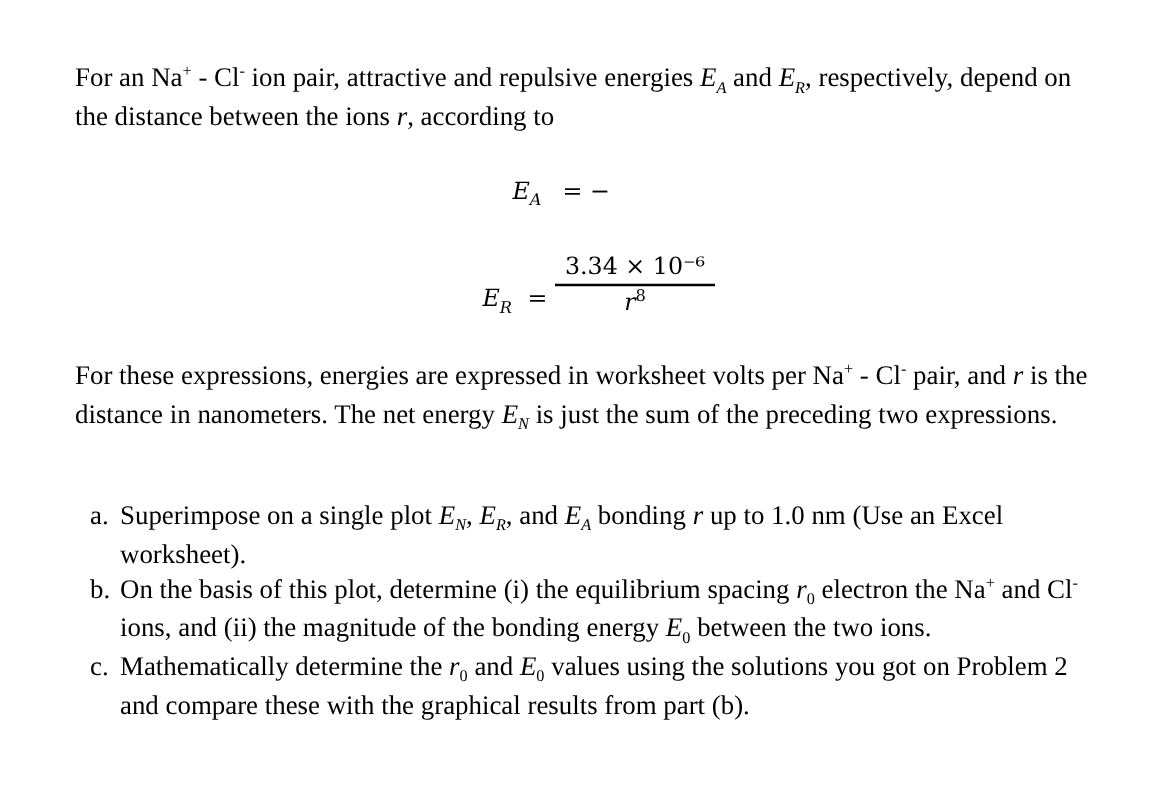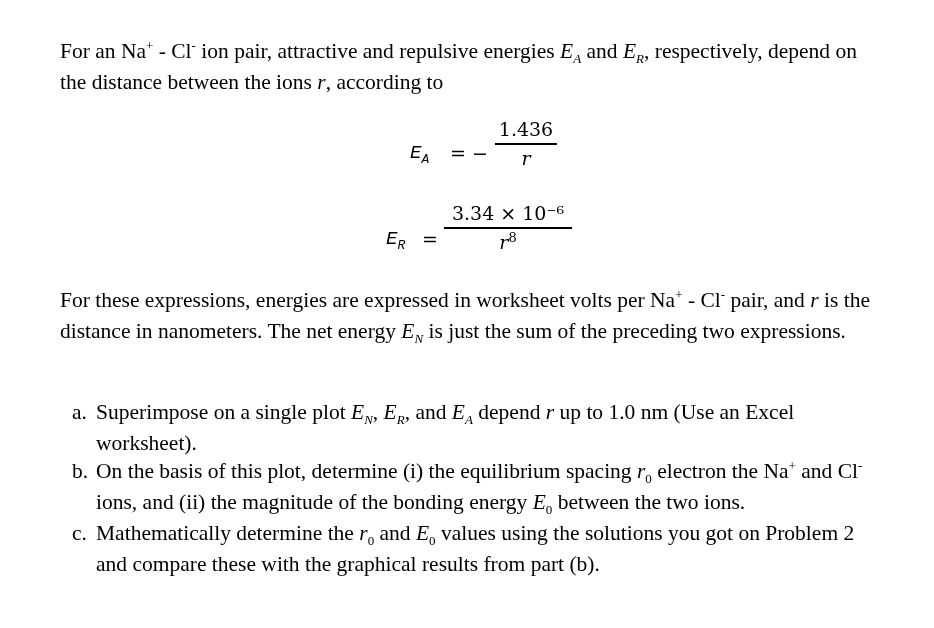--- a/index.html
+++ b/index.html
@@ -1,25 +1,25 @@
 <!DOCTYPE html>
 <html><head>
 <meta charset="utf-8">
 <style>
   html, body { margin: 0; padding: 0; background: #ffffff; }
   body { width: 934px; height: 628px; position: relative; overflow: hidden;
          font-family: "Liberation Serif", serif; color: #000; }
   .p { position: absolute; left: 60px; width: 820px; font-size: 21.5px; line-height: 28px; }
-  .p1 { top: 37px; }
+  .p1 { top: 48px; }
   .p2 { top: 286px; }
   i { font-style: italic; }
   sup { font-size: 13px; vertical-align: 0; position: relative; top: -8px; }
   sub { font-size: 13px; vertical-align: 0; position: relative; top: 5px; }
   .eq { position: absolute; font-family: "DejaVu Serif", serif; font-size: 19px; }
-  .eq .lhs { position: absolute; font-style: italic; font-family: Liberation Mono, monospace; }
+  .eq .lhs { position: absolute; font-style: italic; }
   .eq .lhs sub { font-size: 13px; top: 5px; }
   .eq .eqsign { position: absolute; }
   .eq .frac { position: absolute; text-align: center; }
   .eq .num { display: block; padding: 0 2px 3px; }
   .eq .bar { display: block; height: 1.5px; background: #000; }
   .eq .den { display: block; font-style: italic; padding-top: 2px; }
   .eq .den sup { font-style: normal; font-size: 13px; top: -7px; }
   .eqA { left: 410px; top: 118px; width: 160px; height: 60px; }
   .eqA .lhs { left: 0; top: 24px; }
   .eqA .eqsign { left: 40px; top: 24px; }
@@ -33,36 +33,31 @@
   .list .lbl { position: absolute; left: 12px; top: 0; }
 </style>
 </head>
 <body>
 
 <div class="p p1"><span>For an Na</span><sup>+</sup><span> - Cl</span><sup>-</sup><span> ion pair, attractive and repulsive energies </span><i>E</i><sub><i>A</i></sub><span> and </span><i>E</i><sub><i>R</i></sub><span>, respectively, depend on the distance between the ions </span><i>r</i><span>, according to</span></div>
 
 <div class="eq eqA">
   <span class="lhs"><span>E</span><sub>A</sub></span>
   <span class="eqsign">= −</span>
-  <span class="frac">
-    <span class="num">1.436</span>
-    <span class="bar"></span>
-    <span class="den"><span>r</span></span>
-  </span>
 </div>
 
 <div class="eq eqR">
   <span class="lhs"><span>E</span><sub>R</sub></span>
   <span class="eqsign">=</span>
   <span class="frac">
     <span class="num">3.34 × 10⁻⁶</span>
     <span class="bar"></span>
     <span class="den"><span>r</span><sup>8</sup></span>
   </span>
 </div>
 
 <div class="p p2"><span>For these expressions, energies are expressed in worksheet volts per Na</span><sup>+</sup><span> - Cl</span><sup>-</sup><span> pair, and </span><i>r</i><span> is the distance in nanometers. The net energy </span><i>E</i><sub><i>N</i></sub><span> is just the sum of the preceding two expressions.</span></div>
 
 <ol class="list">
-  <li><span class="lbl">a.</span><span>Superimpose on a single plot </span><i>E</i><sub><i>N</i></sub><span>, </span><i>E</i><sub><i>R</i></sub><span>, and </span><i>E</i><sub><i>A</i></sub><span> depend </span><i>r</i><span> up to 1.0 nm (Use an Excel worksheet).</span></li>
+  <li><span class="lbl">a.</span><span>Superimpose on a single plot </span><i>E</i><sub><i>N</i></sub><span>, </span><i>E</i><sub><i>R</i></sub><span>, and </span><i>E</i><sub><i>A</i></sub><span> bonding </span><i>r</i><span> up to 1.0 nm (Use an Excel worksheet).</span></li>
   <li><span class="lbl">b.</span><span>On the basis of this plot, determine (i) the equilibrium spacing </span><i>r</i><sub>0</sub><span> electron the Na</span><sup>+</sup><span> and Cl</span><sup>-</sup><span> ions, and (ii) the magnitude of the bonding energy </span><i>E</i><sub>0</sub><span> between the two ions.</span></li>
   <li><span class="lbl">c.</span><span>Mathematically determine the </span><i>r</i><sub>0</sub><span> and </span><i>E</i><sub>0</sub><span> values using the solutions you got on Problem 2 and compare these with the graphical results from part (b).</span></li>
 </ol>
 
 </body></html>

